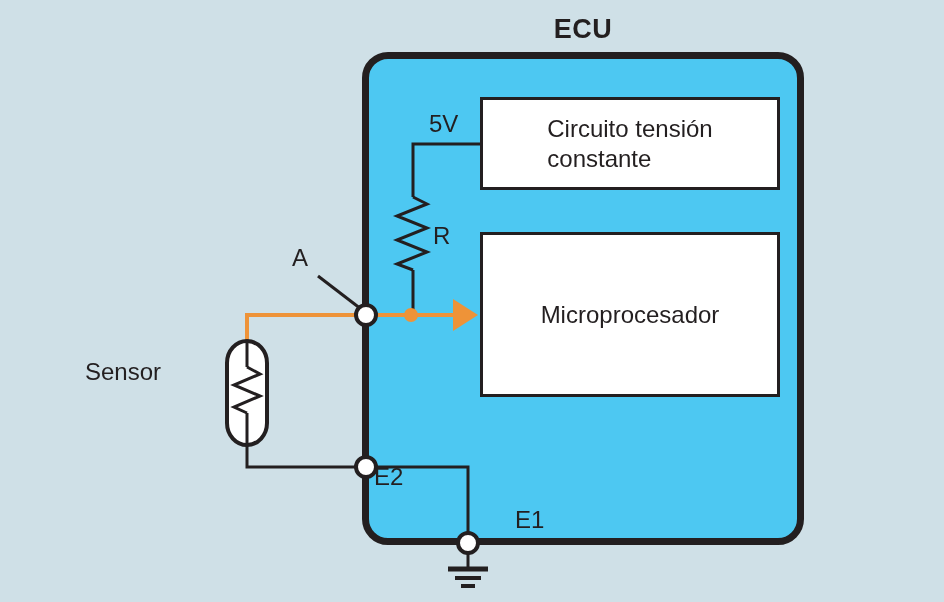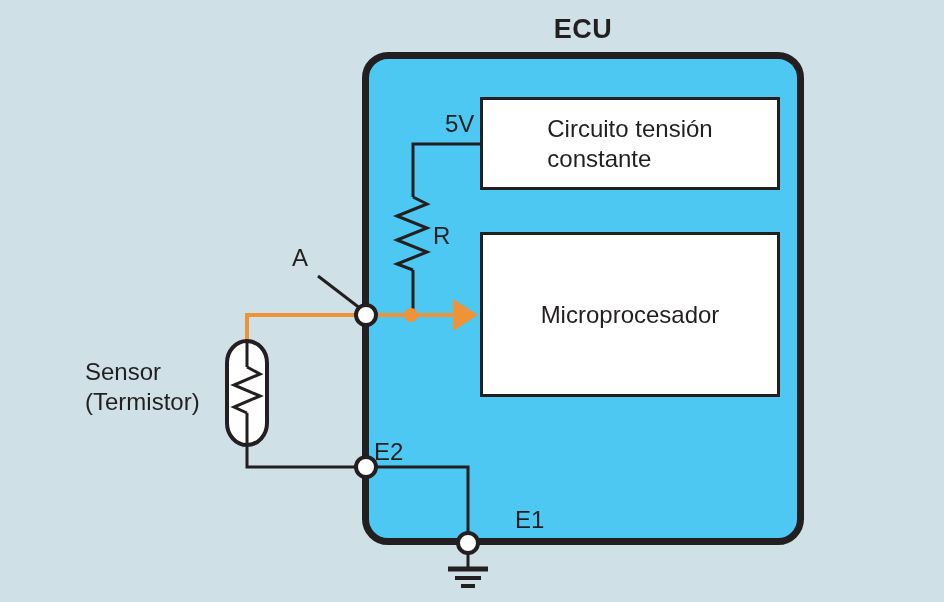--- a/index.html
+++ b/index.html
@@ -68,24 +68,24 @@
     height: 165px;
   }
   
   .lbl {
     position: absolute;
     font-size: 24px;
     color: var(--outline, #231f20);
     white-space: nowrap;
     line-height: 26px;
   }
-  .lbl-5v  { left: 429px; top: 111px; margin-left: 16px; }
+  .lbl-5v  { left: 429px; top: 111px; }
   .lbl-r   { left: 433px; top: 223px; }
   .lbl-a   { left: 292px; top: 245px; }
-  .lbl-e2  { left: 374px; top: 439px; }
+  .lbl-e2  { left: 374px; top: 464px; }
   .lbl-e1  { left: 475px; top: 507px; margin-left: 40px; }
   .lbl-sensor { left: 85px; top: 357px; line-height: 30px; }
   
   .wires {
     position: absolute;
     left: 0;
     top: 0;
     width: 944px;
     height: 602px;
   }
@@ -167,16 +167,15 @@
     <circle class="terminal" cx="468" cy="543" r="10"></circle>
   </svg>
 
   <div class="lbl lbl-5v">5V</div>
   <div class="lbl lbl-r">R</div>
   <div class="lbl lbl-a">A</div>
   <div class="lbl lbl-e2">E2</div>
   <div class="lbl lbl-e1">E1</div>
   <div class="lbl lbl-sensor">
     <div>Sensor</div>
-    <div>(Termistor)</div>
   </div>
 
 </div>
 
 </body></html>

